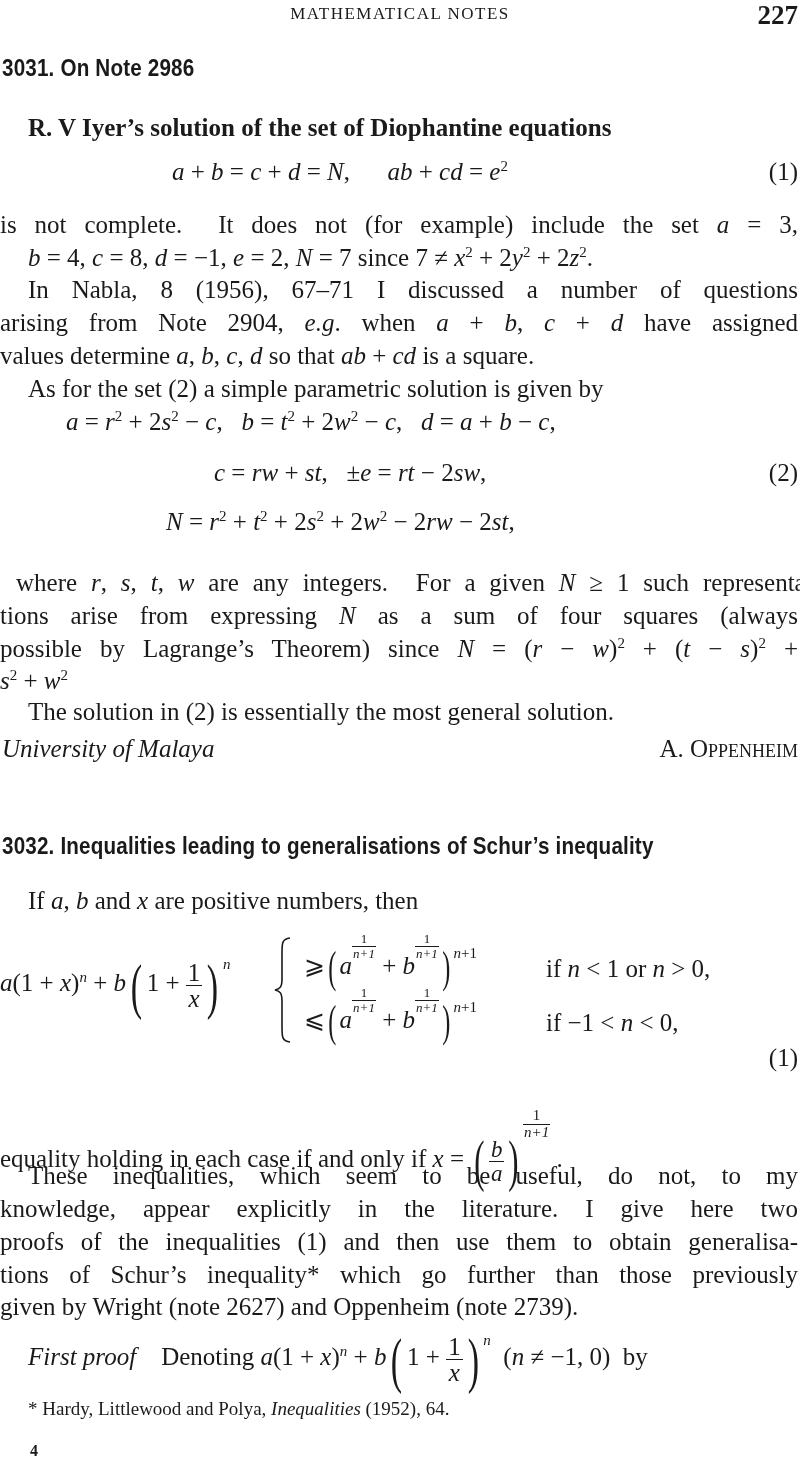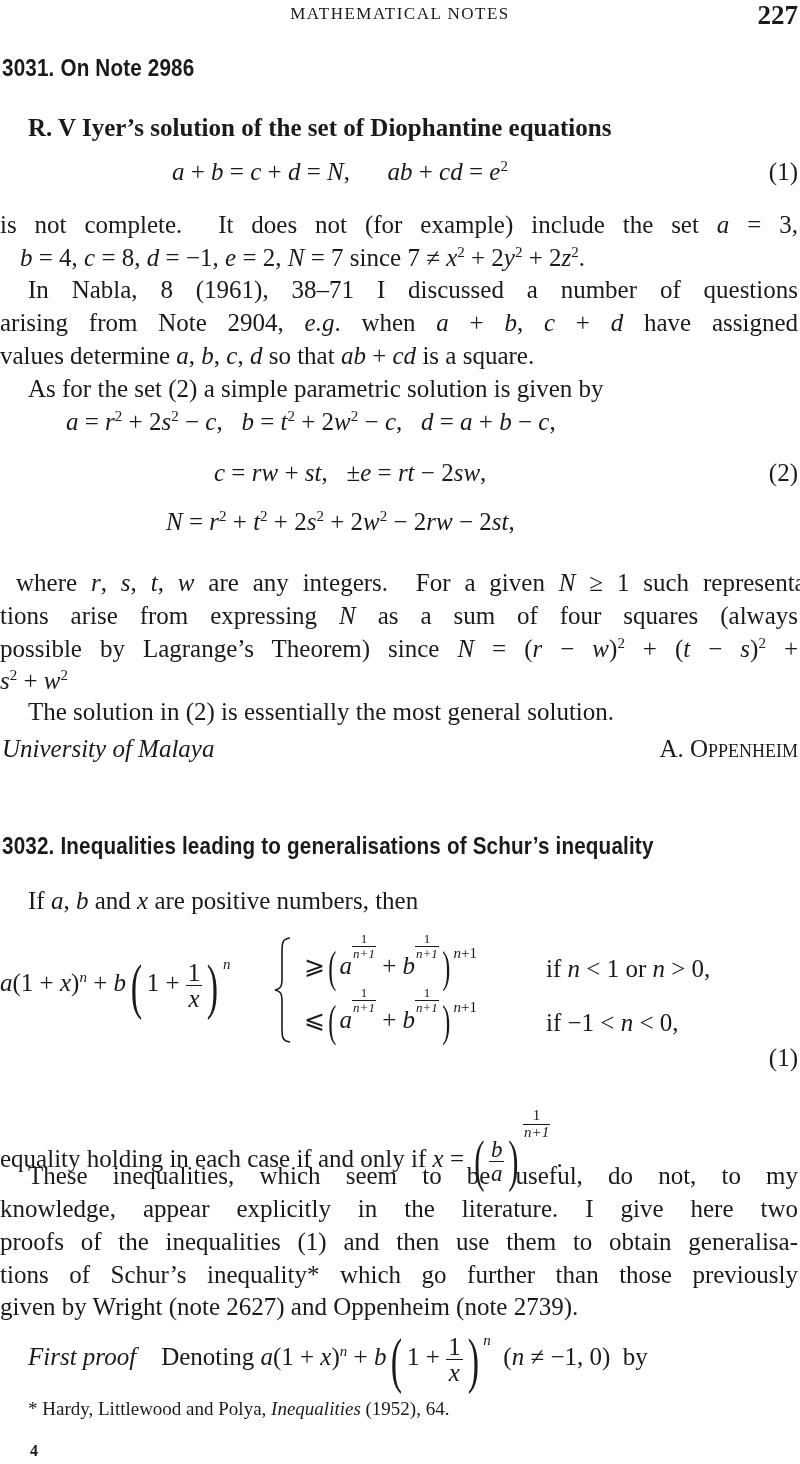--- a/index.html
+++ b/index.html
@@ -38,23 +38,23 @@
 <div class="abs heading" style="top:54px; left:2px;">3031. On Note 2986</div>
 
 <div class="abs body" style="top:111px; left:28px;font-weight:bold;">R. V  Iyer’s solution of the set of Diophantine equations</div>
 
 <div class="abs eq" style="top:158px; left:172px;">
   <i class="m">a</i> + <i class="m">b</i> = <i class="m">c</i> + <i class="m">d</i> = <i class="m">N</i>,&nbsp;&nbsp;&nbsp;&nbsp;&nbsp;&nbsp;<i class="m">ab</i> + <i class="m">cd</i> = <i class="m">e</i><sup>2</sup>
 </div>
 <div class="abs eqnum" style="top:158px;">(1)</div>
 
 <div class="abs body just" style="top:208px; left:0;">is not complete.&nbsp; It does not (for example) include the set <i class="m">a</i> = 3,</div>
-<div class="abs body" style="top:241px; left:0;padding-left:20px;"><i class="m">b</i> = 4, <i class="m">c</i> = 8, <i class="m">d</i> = −1, <i class="m">e</i> = 2, <i class="m">N</i> = 7 since 7 ≠ <i class="m">x</i><sup>2</sup> + 2<i class="m">y</i><sup>2</sup> + 2<i class="m">z</i><sup>2</sup>.</div>
+<div class="abs body" style="top:241px; left:8px;padding-left:20px;"><i class="m">b</i> = 4, <i class="m">c</i> = 8, <i class="m">d</i> = −1, <i class="m">e</i> = 2, <i class="m">N</i> = 7 since 7 ≠ <i class="m">x</i><sup>2</sup> + 2<i class="m">y</i><sup>2</sup> + 2<i class="m">z</i><sup>2</sup>.</div>
 
-<div class="abs body" style="top:273px; left:28px; width:770px; text-align:justify; text-align-last:justify; white-space:normal;">In Nabla, 8 (1961), 38–71 I discussed a number of questions</div>
+<div class="abs body" style="top:273px; left:28px; width:770px; text-align:justify; text-align-last:justify; white-space:normal;">In Nabla, 8 (1956), 67–71 I discussed a number of questions</div>
 <div class="abs body just" style="top:306px; left:0;">arising from Note 2904, <i class="m">e.g</i>. when <i class="m">a</i> + <i class="m">b</i>, <i class="m">c</i> + <i class="m">d</i> have assigned</div>
 <div class="abs body" style="top:339px; left:0;">values determine <i class="m">a</i>, <i class="m">b</i>, <i class="m">c</i>, <i class="m">d</i> so that <i class="m">ab</i> + <i class="m">cd</i> is a square.</div>
 
 <div class="abs body" style="top:372px; left:28px;">As for the set (2) a simple parametric solution is given by</div>
 
 <div class="abs eq" style="top:408px; left:66px;">
   <i class="m">a</i> = <i class="m">r</i><sup>2</sup> + 2<i class="m">s</i><sup>2</sup> − <i class="m">c</i>,&nbsp;&nbsp;&nbsp;<i class="m">b</i> = <i class="m">t</i><sup>2</sup> + 2<i class="m">w</i><sup>2</sup> − <i class="m">c</i>,&nbsp;&nbsp;&nbsp;<i class="m">d</i> = <i class="m">a</i> + <i class="m">b</i> − <i class="m">c</i>,
 </div>
 <div class="abs eq" style="top:459px; left:214px;">
   <i class="m">c</i> = <i class="m">rw</i> + <i class="m">st</i>,&nbsp;&nbsp;&nbsp;±<i class="m">e</i> = <i class="m">rt</i> − 2<i class="m">sw</i>,

